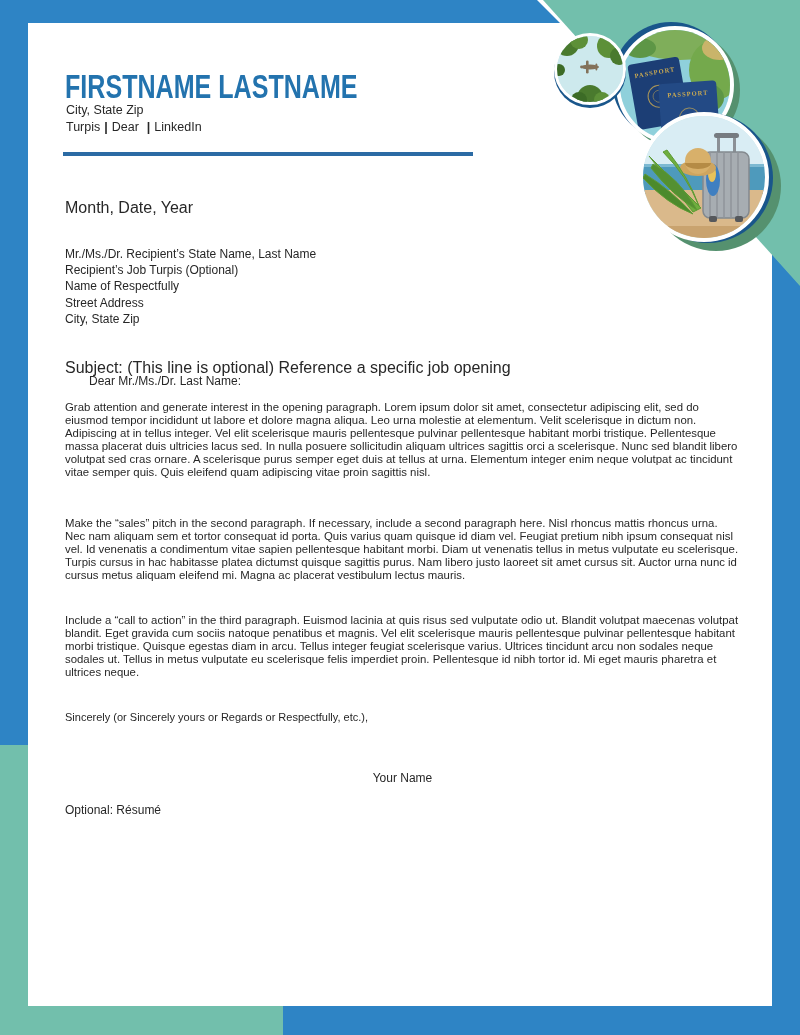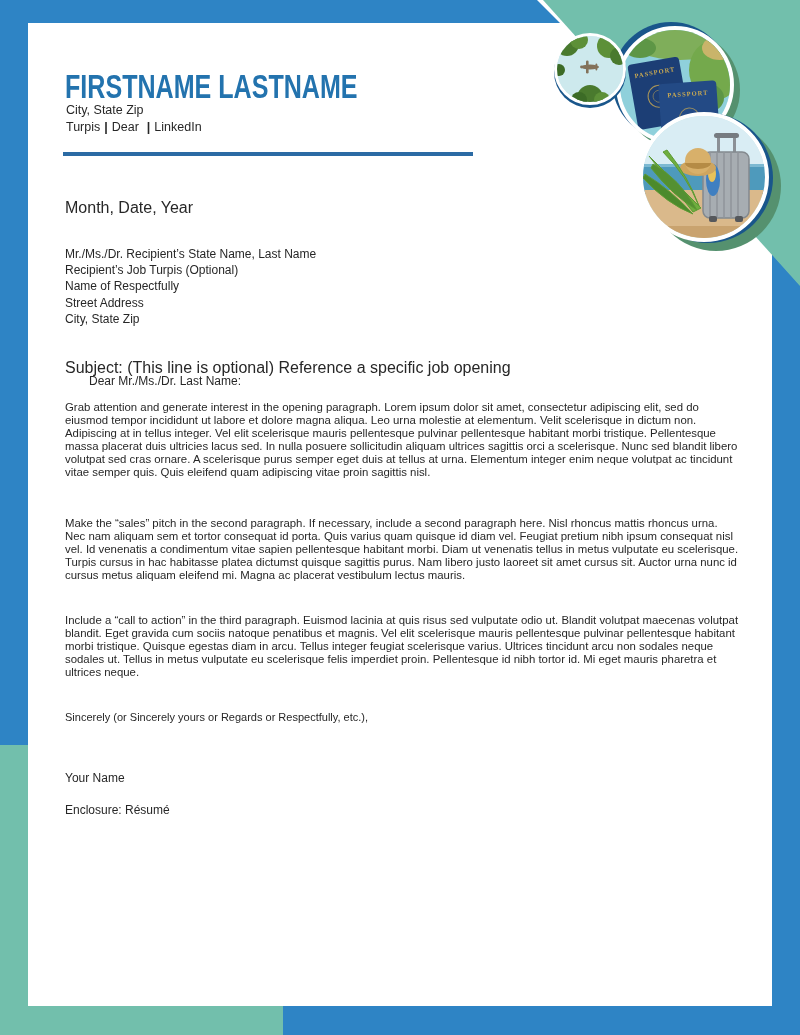--- a/index.html
+++ b/index.html
@@ -44,21 +44,21 @@
   .txt{position:absolute;left:65px;width:675px;}
   .date-line{top:199px;font-size:16px;}
   .recipient-block{top:246px;font-size:12px;line-height:16.2px;}
   .subject-line{top:359px;font-size:16px;}
   .salutation{top:374px;font-size:12px;margin-left:24px;}
   .para{font-size:11.4px;line-height:13px;text-align:left;}
   .p1{top:401px;}
   .p2{top:517px;}
   .p3{top:614px;}
   .closing{top:711px;font-size:11px;}
-  .signature-name{top:771px;font-size:12px;}
+  .signature-name{top:771px;font-size:12px;text-align:center;}
   .enclosure{top:803px;font-size:12px;}
 </style>
 </head>
 <body>
 
 <div class="canvas">
 
   <div class="shape teal-left"></div>
   <div class="shape teal-bottom"></div>
   <div class="shape blue-right"></div>
@@ -163,15 +163,15 @@
 
   <div class="txt subject-line">Subject: (This line is optional) Reference a specific job opening</div>
   <div class="txt salutation">Dear Mr./Ms./Dr. Last Name:</div>
 
   <div class="txt para p1">Grab attention and generate interest in the opening paragraph. Lorem ipsum dolor sit amet, consectetur adipiscing elit, sed do eiusmod tempor incididunt ut labore et dolore magna aliqua. Leo urna molestie at elementum. Velit scelerisque in dictum non. Adipiscing at in tellus integer. Vel elit scelerisque mauris pellentesque pulvinar pellentesque habitant morbi tristique. Pellentesque massa placerat duis ultricies lacus sed. In nulla posuere sollicitudin aliquam ultrices sagittis orci a scelerisque. Nunc sed blandit libero volutpat sed cras ornare. A scelerisque purus semper eget duis at tellus at urna. Elementum integer enim neque volutpat ac tincidunt vitae semper quis. Quis eleifend quam adipiscing vitae proin sagittis nisl.</div>
   <div class="txt para p2">Make the “sales” pitch in the second paragraph. If necessary, include a second paragraph here. Nisl rhoncus mattis rhoncus urna. Nec nam aliquam sem et tortor consequat id porta. Quis varius quam quisque id diam vel. Feugiat pretium nibh ipsum consequat nisl vel. Id venenatis a condimentum vitae sapien pellentesque habitant morbi. Diam ut venenatis tellus in metus vulputate eu scelerisque. Turpis cursus in hac habitasse platea dictumst quisque sagittis purus. Nam libero justo laoreet sit amet cursus sit. Auctor urna nunc id cursus metus aliquam eleifend mi. Magna ac placerat vestibulum lectus mauris.</div>
   <div class="txt para p3">Include a “call to action” in the third paragraph. Euismod lacinia at quis risus sed vulputate odio ut. Blandit volutpat maecenas volutpat blandit. Eget gravida cum sociis natoque penatibus et magnis. Vel elit scelerisque mauris pellentesque pulvinar pellentesque habitant morbi tristique. Quisque egestas diam in arcu. Tellus integer feugiat scelerisque varius. Ultrices tincidunt arcu non sodales neque sodales ut. Tellus in metus vulputate eu scelerisque felis imperdiet proin. Pellentesque id nibh tortor id. Mi eget mauris pharetra et ultrices neque.</div>
 
   <div class="txt closing">Sincerely (or Sincerely yours or Regards or Respectfully, etc.),</div>
   <div class="txt signature-name">Your Name</div>
-  <div class="txt enclosure">Enclosure: Résumé</div>
+  <div class="txt enclosure">Optional: Résumé</div>
 
 </div>
 
 </body></html>

